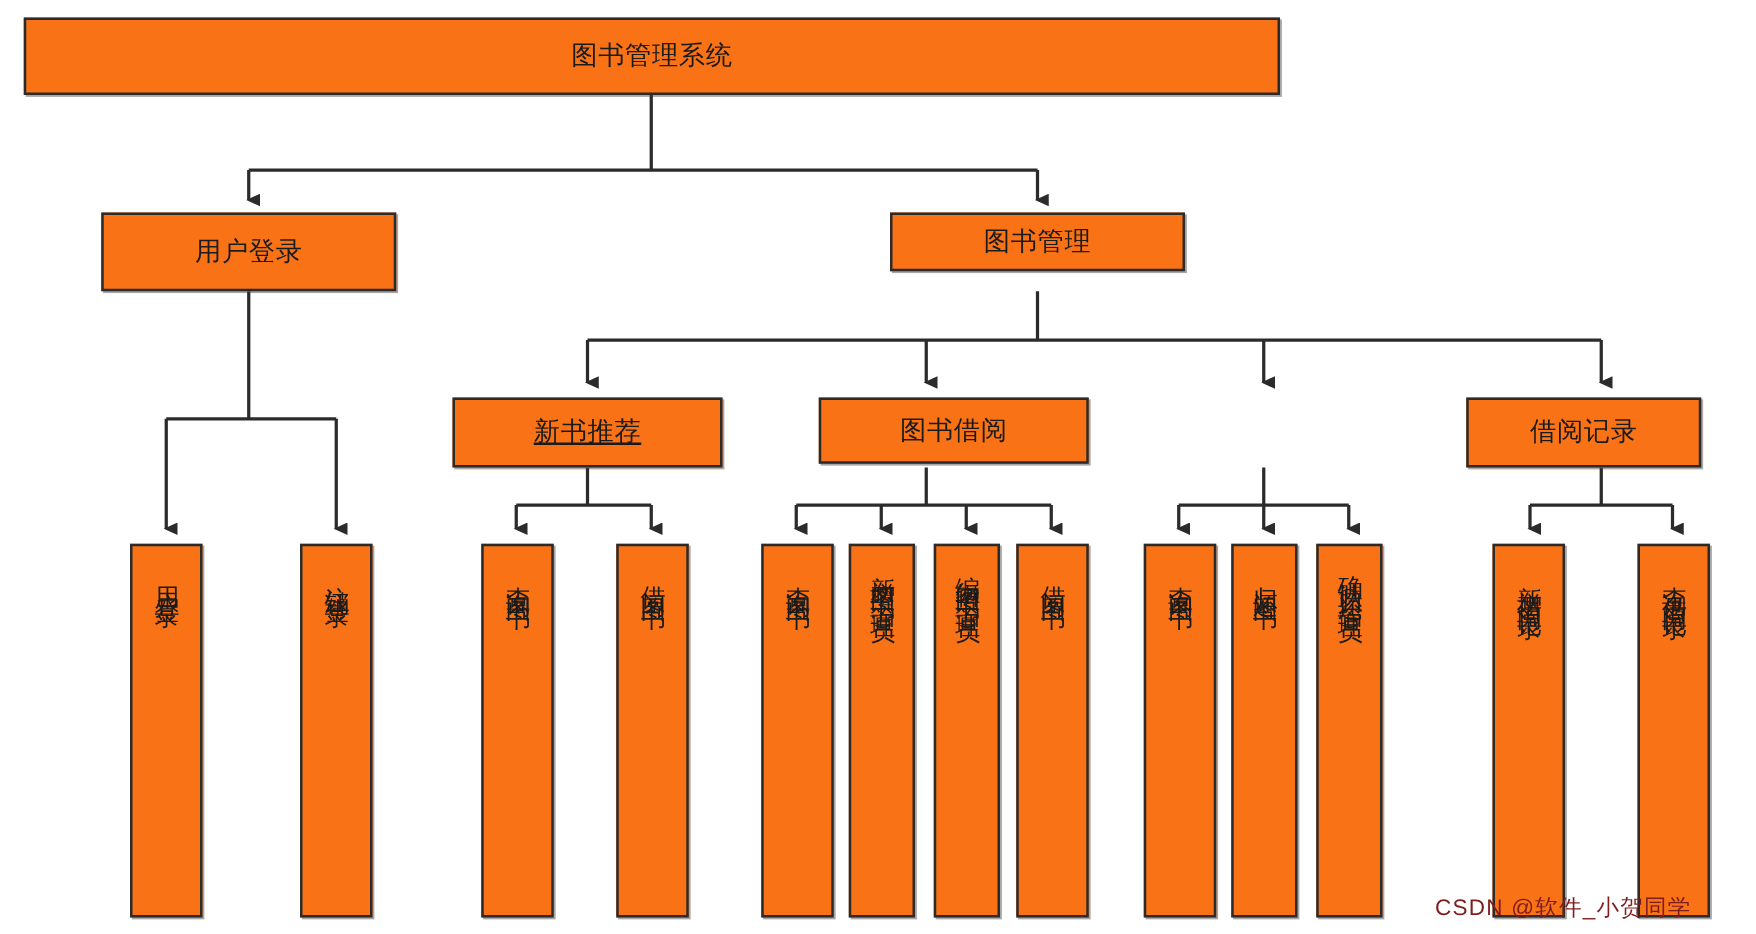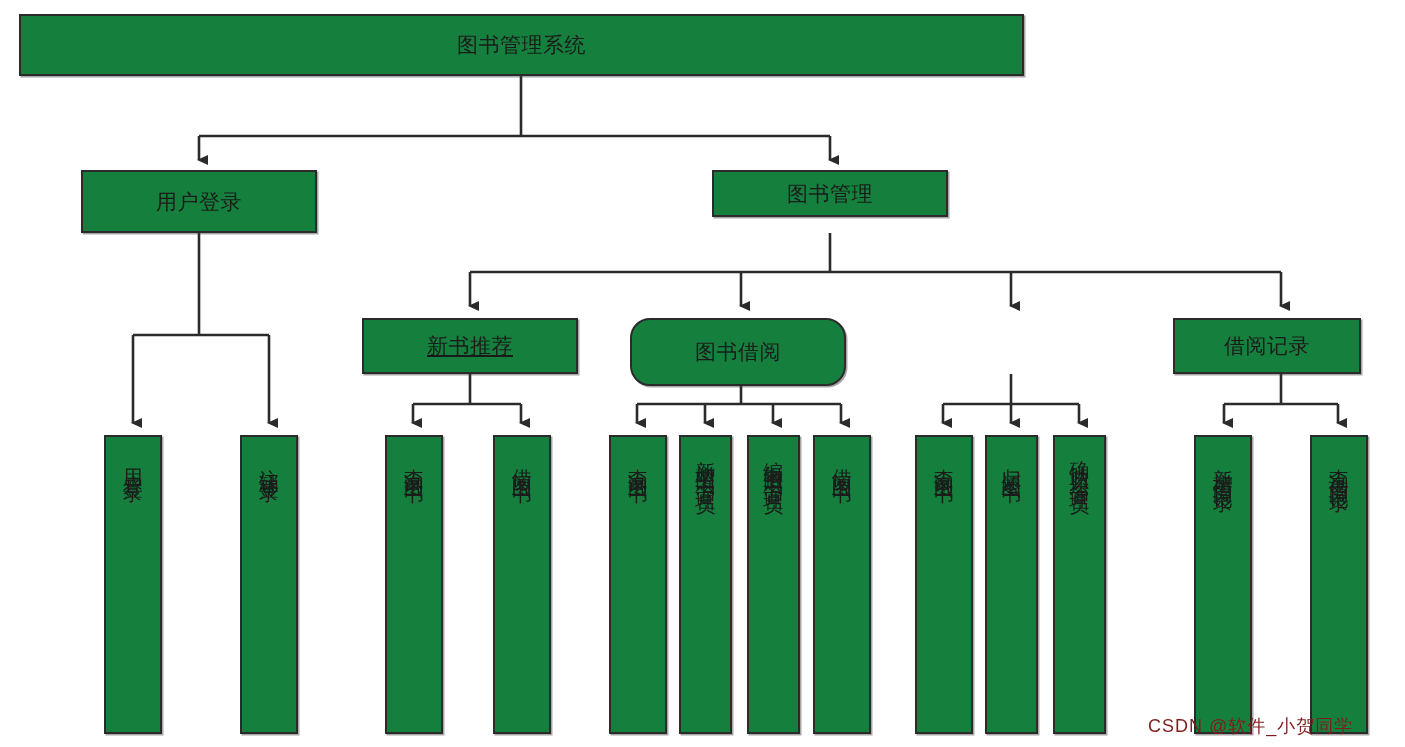--- a/index.html
+++ b/index.html
@@ -17,21 +17,21 @@
   svg#wires{
     position:absolute;
     left:0;top:0;
     width:1405px;height:747px;
     pointer-events:none;
   }
   .node{
     position:absolute;
     box-sizing:border-box;
     border:2.5px solid #2b2b2b;
-    background:#15803d;
+    background:#f97316;
     display:flex;
     align-items:center;
     justify-content:center;
     box-shadow:1.5px 1.5px 0 rgba(60,60,60,.45);
   }
   .node .lbl{
     font-size:21px;
     line-height:1.32;
     letter-spacing:.5px;
     color:#1b1b1b;
@@ -124,21 +124,21 @@
   <div class="node" style="left:81px;top:170px;width:236px;height:63px;">
     <span class="lbl">用户登录</span>
   </div>
   <div class="node" style="left:712px;top:170px;width:236px;height:47px;">
     <span class="lbl">图书管理</span>
   </div>
 
   <div class="node" style="left:362px;top:318px;width:216px;height:56px;text-decoration:underline;">
     <span class="lbl">新书推荐</span>
   </div>
-  <div class="node" style="left:630px;top:318px;width:216px;height:68px;border-radius:20px;">
+  <div class="node" style="left:655px;top:318px;width:216px;height:53px;">
     <span class="lbl">图书借阅</span>
   </div>
   <div class="node" style="left:1173px;top:318px;width:188px;height:56px;">
     <span class="lbl">借阅记录</span>
   </div>
 
   <div class="node vert" style="left:104px;top:435px;width:58px;height:299px;">
     <span class="lbl">用户登录</span>
   </div>
   <div class="node vert" style="left:240px;top:435px;width:58px;height:299px;">

